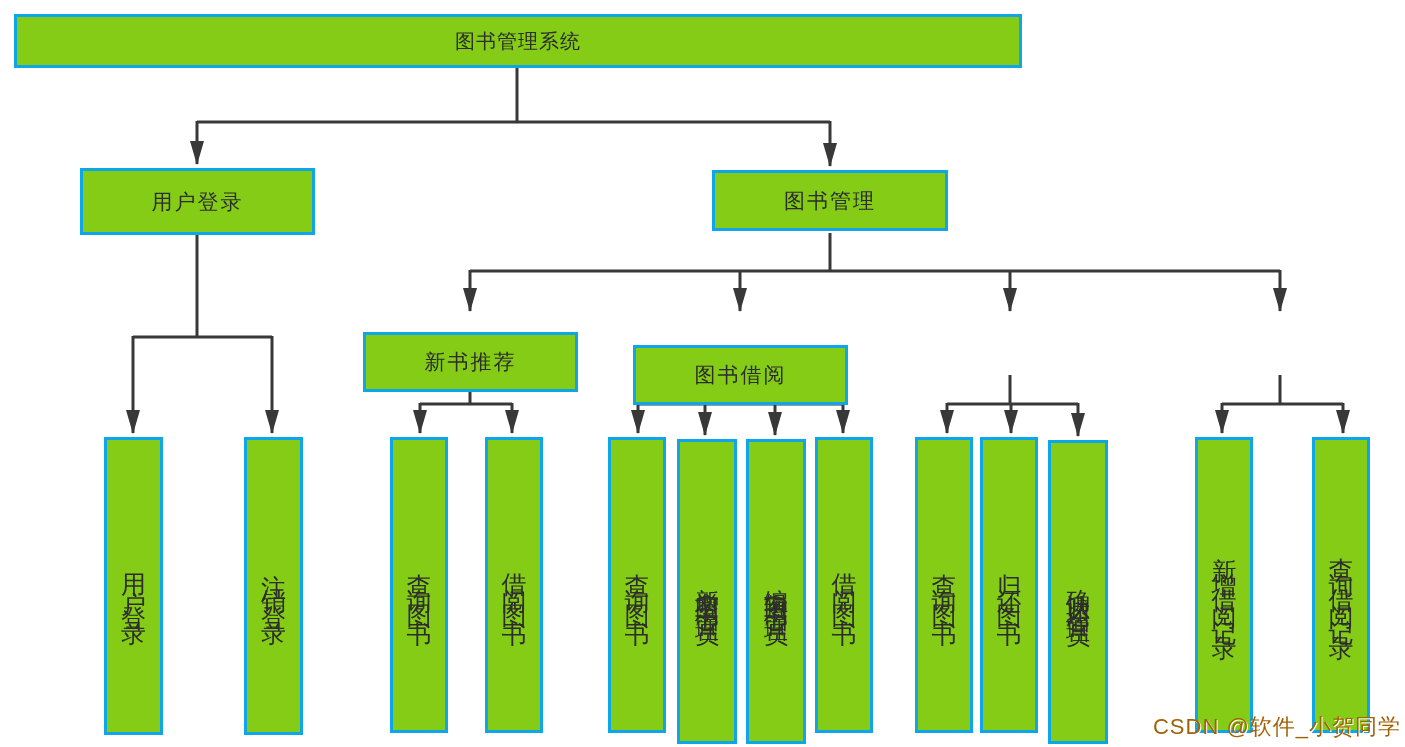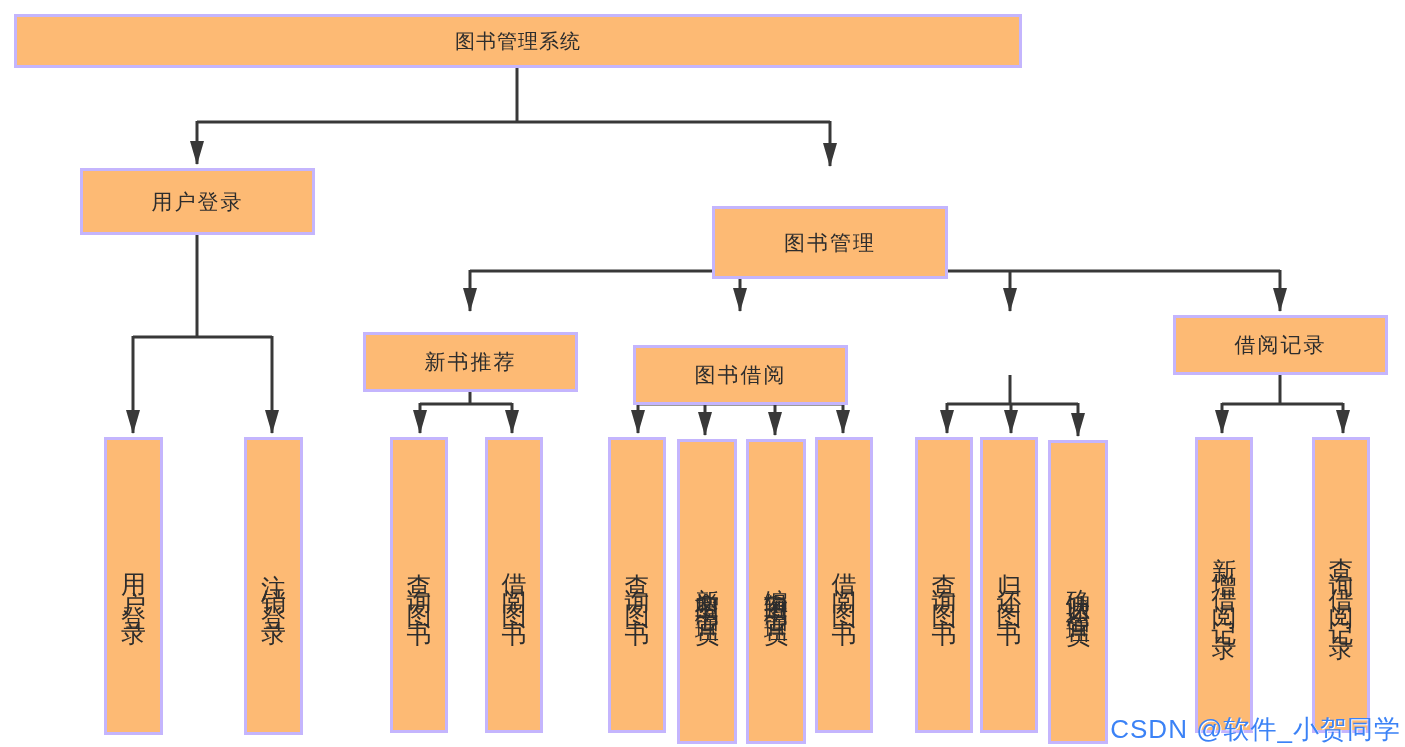--- a/index.html
+++ b/index.html
@@ -25,22 +25,22 @@
   #edges line {
     stroke: #383838;
     stroke-width: 3;
   }
   #edges .arrhead {
     fill: #383838;
   }
   .node {
     position: absolute;
     box-sizing: border-box;
-    border: 3px solid #c4b5fd;
-    background: #fdba74;
+    border: 3px solid #0ea5e9;
+    background: #84cc16;
     display: flex;
     align-items: center;
     justify-content: center;
     color: #2d2d2d;
   }
   .h-node {
     font-size: 21px;
     letter-spacing: 2px;
     white-space: nowrap;
   }
@@ -56,22 +56,22 @@
     line-height: 1;
   }
   .v-node.long {
     font-size: 24px;
     letter-spacing: 5px;
   }
   .watermark {
     position: absolute;
     right: 4px;
     top: 712px;
-    font-size: 26px;
-    color: #3b82f6;
+    font-size: 22px;
+    color: #a16207;
     letter-spacing: 1px;
     text-shadow: 1px 1px 0 #ffffff;
     white-space: nowrap;
     z-index: 5;
   }
 </style>
 </head>
 <body>
 
 <div id="canvas">
@@ -120,25 +120,24 @@
 
     <line x1="1280" y1="375" x2="1280" y2="404"></line>
     <line x1="1222" y1="404" x2="1343" y2="404"></line>
     <line x1="1222" y1="403" x2="1222" y2="433" marker-end="url(#arr)"></line>
     <line x1="1343" y1="403" x2="1343" y2="433" marker-end="url(#arr)"></line>
   </svg>
 
   <div class="node h-node root-node" style="left:14px; top:14px; width:1008px; height:54px;">图书管理系统</div>
 
   <div class="node h-node" style="left:80px; top:168px; width:235px; height:67px;">用户登录</div>
-  <div class="node h-node" style="left:712px; top:170px; width:236px; height:73px;margin-top:36px;">图书管理</div>
+  <div class="node h-node" style="left:712px; top:170px; width:236px; height:61px;">图书管理</div>
 
   <div class="node h-node" style="left:363px; top:332px; width:215px; height:60px;">新书推荐</div>
   <div class="node h-node" style="left:633px; top:315px; width:215px; height:60px;margin-top:30px;">图书借阅</div>
-  <div class="node h-node" style="left:1173px; top:315px; width:215px; height:60px;">借阅记录</div>
 
   <div class="node v-node" style="left:104px; top:437px; width:59px; height:298px;">用户登录</div>
   <div class="node v-node" style="left:244px; top:437px; width:59px; height:298px;">注销登录</div>
 
   <div class="node v-node" style="left:390px; top:437px; width:58px; height:296px;">查询图书</div>
   <div class="node v-node" style="left:485px; top:437px; width:58px; height:296px;">借阅图书</div>
 
   <div class="node v-node" style="left:608px; top:437px; width:58px; height:296px;">查询图书</div>
   <div class="node v-node long" style="left:677px; top:439px; width:60px; height:305px;">新增图书（管理员）</div>
   <div class="node v-node long" style="left:746px; top:439px; width:60px; height:305px;">编辑图书（管理员）</div>

